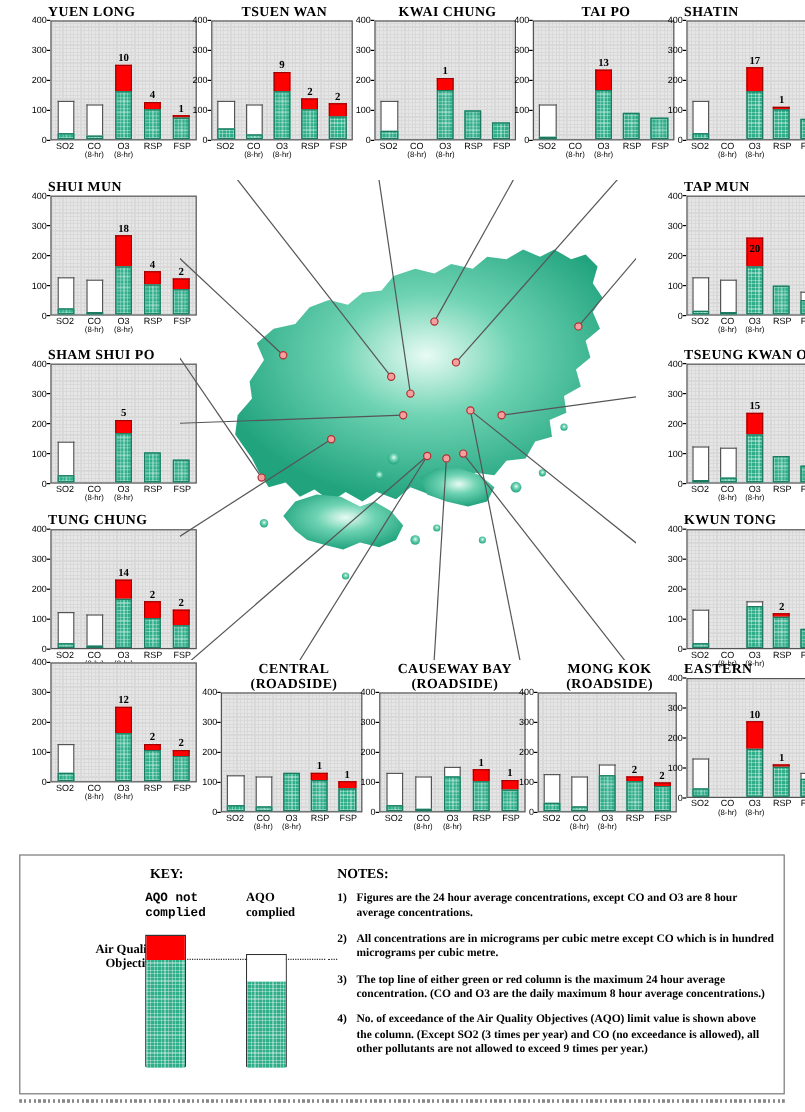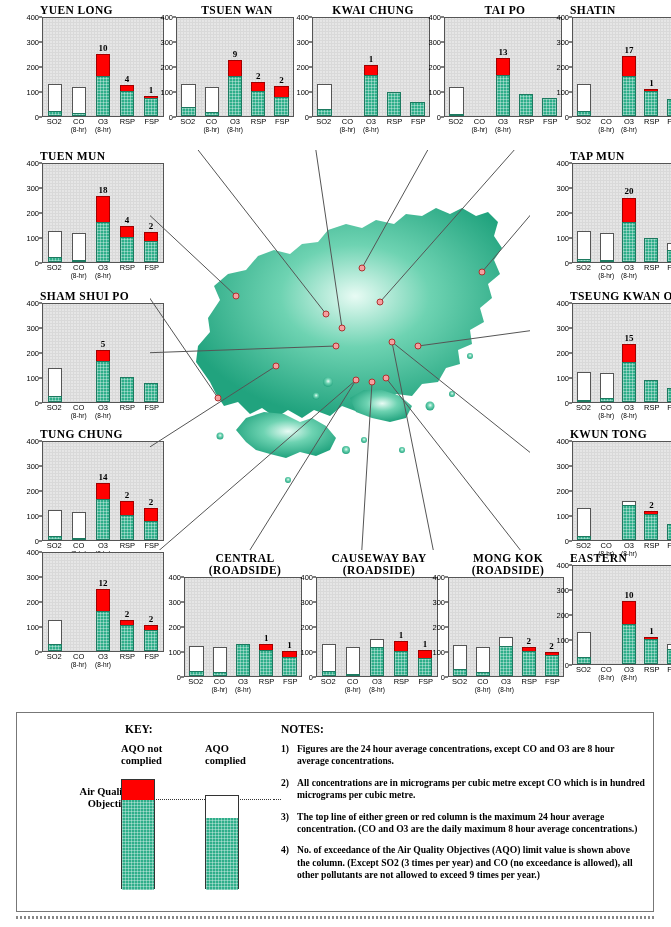--- a/index.html
+++ b/index.html
@@ -393,21 +393,21 @@
       </div>
       <div class="xsub" style="width: 114px;">
         <div class="xs"></div>
         <div class="xs">(8-hr)</div>
         <div class="xs">(8-hr)</div>
         <div class="xs"></div>
         <div class="xs"></div>
       </div>
     </div>
     <div class="panel" style="left: 18px; top: 150px;">
-      <div class="title left" style="width: 146px;">TUEN MUN</div>
+      <div class="title left" style="width: 146px;">SHUI MUN</div>
       <div class="plotwrap">
         <div class="yaxis" style="height: 100px;">
           <span style="top: 0px;">400</span>
           <i style="top: 0px;"></i>
           <span style="top: 25px;">300</span>
           <i style="top: 25px;"></i>
           <span style="top: 50px;">200</span>
           <i style="top: 50px;"></i>
           <span style="top: 75px;">100</span>
           <i style="top: 75px;"></i>
@@ -1058,21 +1058,21 @@
           <div class="col">
             <div class="bar">
               <div class="seg-white" style="height: 27.5px;"></div>
               <div class="seg-green" style="height: 1.5px;"></div>
             </div>
           </div>
           <div class="col">
             <div class="bar">
               <div class="seg-red" style="height: 24.5px;"></div>
               <div class="seg-green" style="height: 40px;"></div>
-              <div class="exc" style="bottom: 66px; margin-top: 30px;">20</div>
+              <div class="exc" style="bottom: 50px; margin-top: 30px;">20</div>
             </div>
           </div>
           <div class="col">
             <div class="bar">
               <div class="seg-green" style="height: 24.5px;"></div>
             </div>
           </div>
           <div class="col">
             <div class="bar">
               <div class="seg-white" style="height: 6.25px;"></div>
@@ -1171,21 +1171,21 @@
       <circle cx="206" cy="230" r="3" fill="#f5a0a0" stroke="#b03030"></circle>
       <circle cx="126" cy="216" r="3" fill="#f5a0a0" stroke="#b03030"></circle>
     </g>
   </svg>
 </div>
 
 <div id="legend-box">
 
   <div style="position:absolute;left:108px;top:10px;" class="key-head">KEY:</div>
 
-  <div style="position:absolute;left:104px;top:30px;width:62px;white-space:pre-line;" class="key-sub">AQO not
+  <div style="position:absolute;left:104px;top:30px;width:62px;white-space:pre-line;font-family:Liberation Mono, monospace;" class="key-sub">AQO not
 complied</div>
 
   <div style="position:absolute;left:188px;top:30px;width:62px;white-space:pre-line;" class="key-sub">AQO
 complied</div>
 
   <div style="position:absolute;left:44px;top:73px;width:70px;white-space:pre-line;" class="aqo-label">Air Quality
 Objective</div>
 
   <div class="dotline" style="left:118px;top:86px;width:136px;"></div>
   <div class="dotline" style="left:256px;top:86px;width:8px;"></div>

